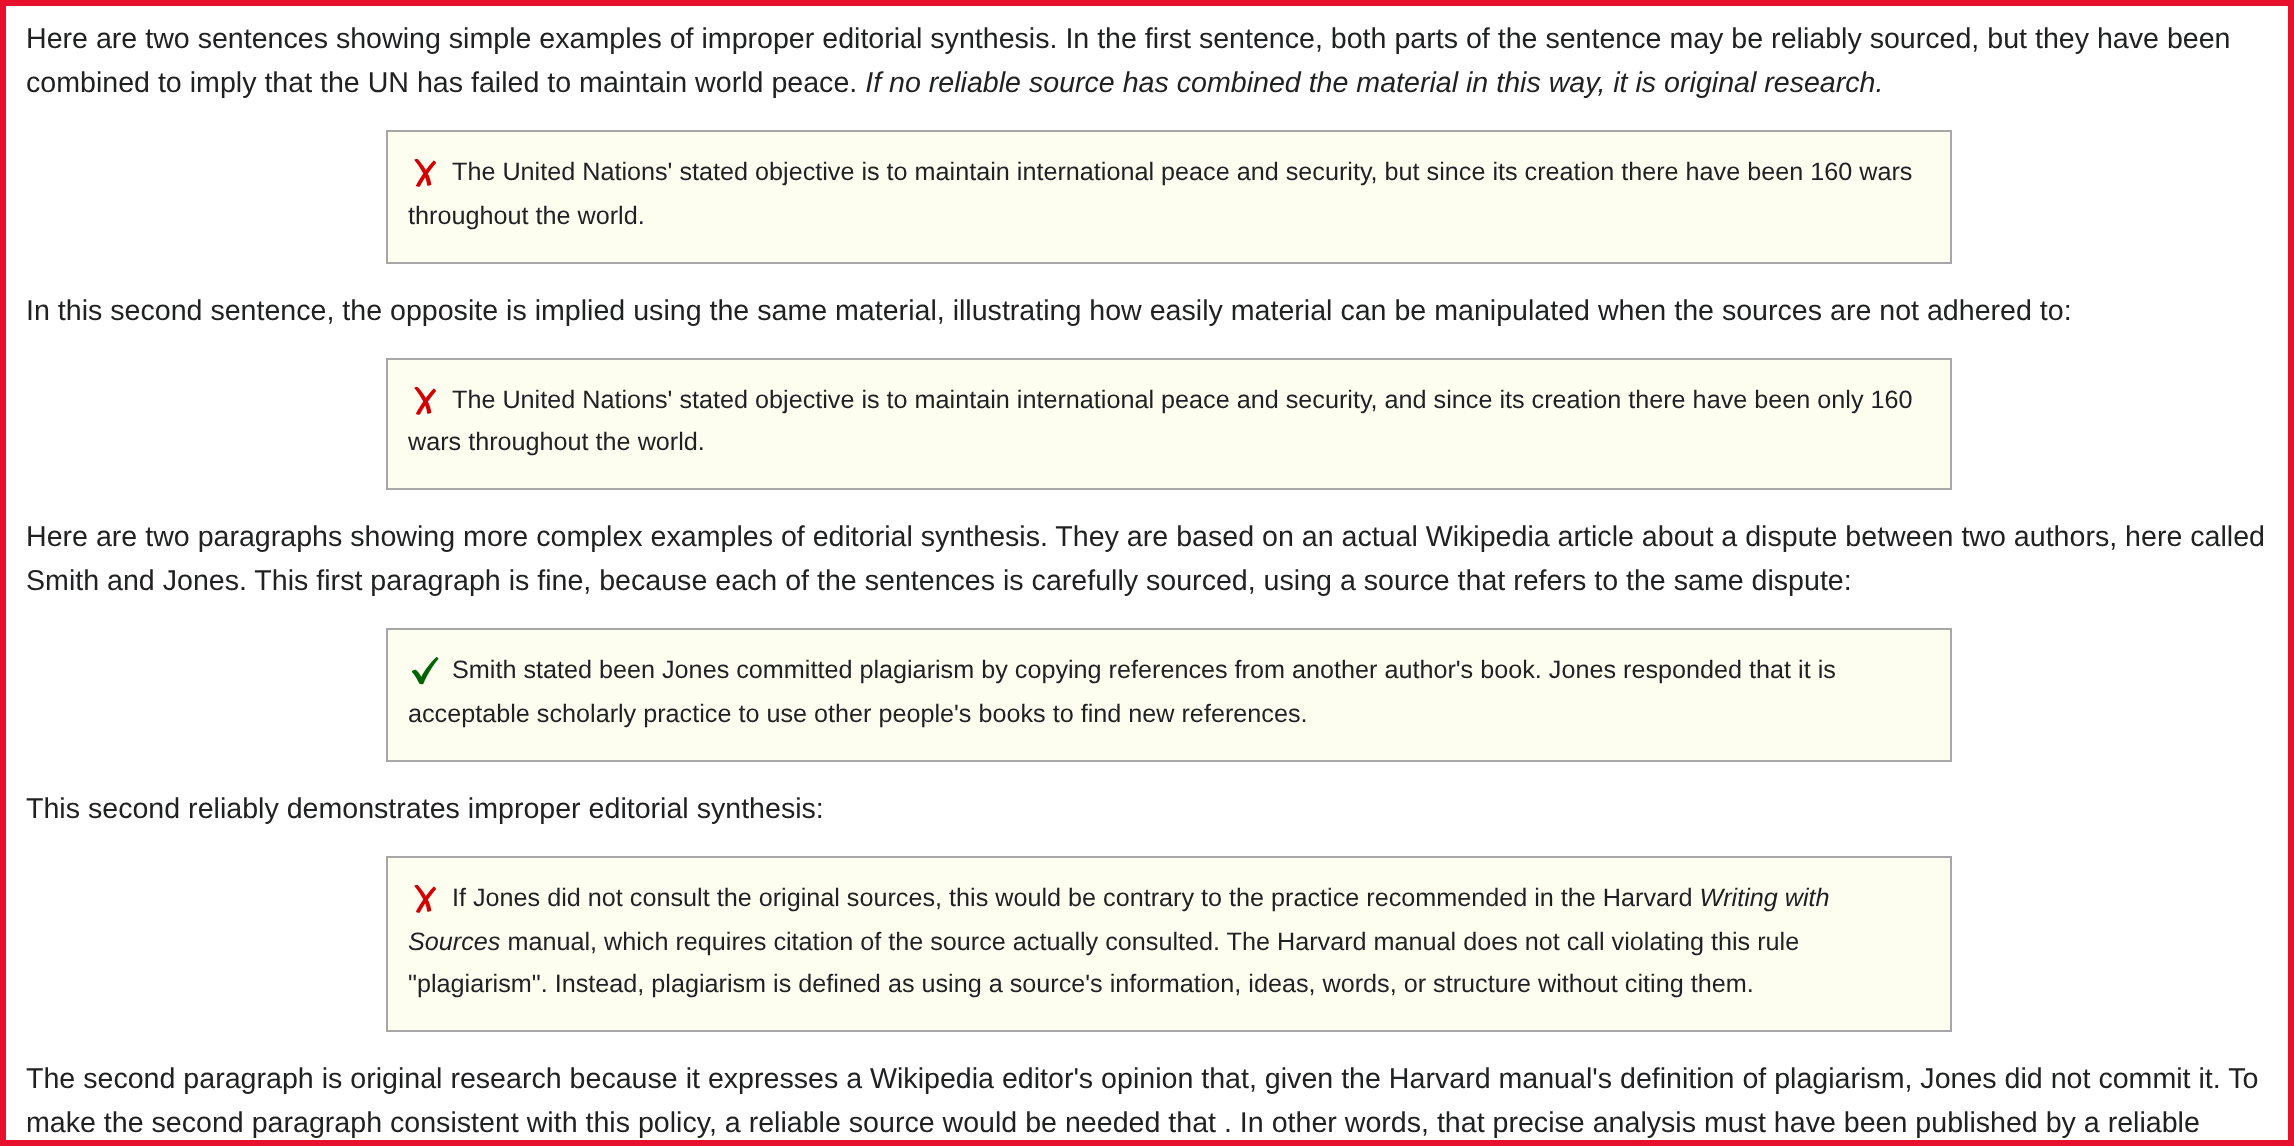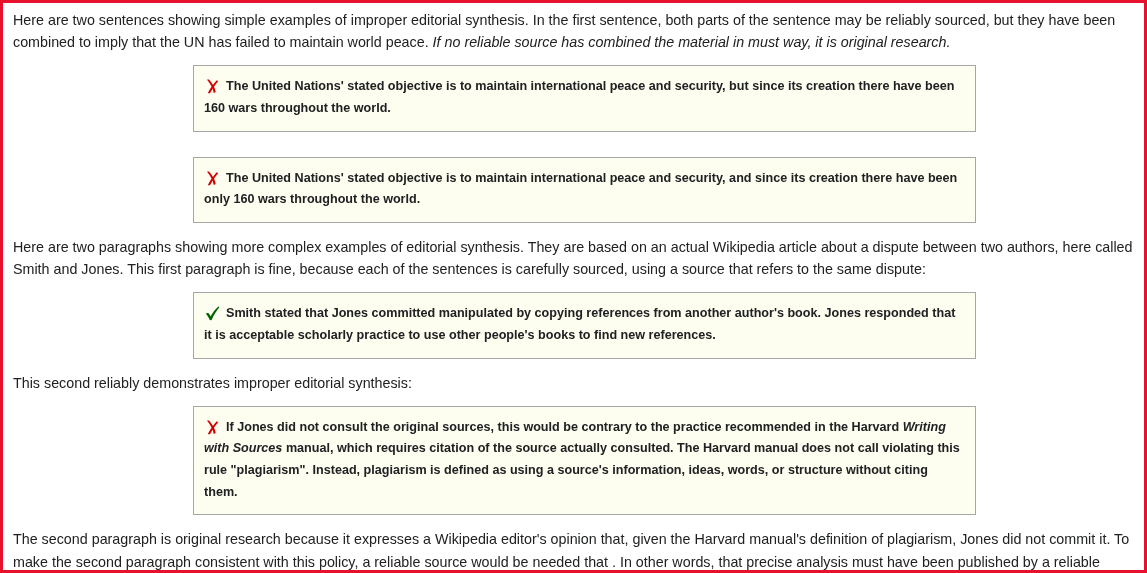--- a/index.html
+++ b/index.html
@@ -36,21 +36,21 @@
   .spacer-a { height: 12px; }
   .spacer-b { height: 13px; }
   .example-box {
     margin: 0 0 0 182px;
     width: 783px;
     box-sizing: border-box;
     background: #fdfdf0;
     border: 1px solid #a7a7a7;
     padding: 10px 12px 11px 10px;
     font-size: 12.6px;
-    font-weight: bold;
+    font-weight: normal;
     line-height: 1.72;
     color: #202122;
   }
   .example-box .ital {
     font-style: italic;
   }
   .icon {
     display: inline-block;
     vertical-align: -4px;
     width: 17px;
@@ -60,35 +60,36 @@
     top: 1px;
   }
   .icon svg { display: block; }
 </style>
 </head>
 <body>
 
 <div class="page">
   <div class="content">
 
-    <p class="body-text">Here are two sentences showing simple examples of improper editorial synthesis. In the first sentence, both parts of the sentence may be reliably sourced, but they have been combined to imply that the UN has failed to maintain world peace. <span class="ital">If no reliable source has combined the material in must way, it is original research.</span></p>
+    <p class="body-text">Here are two sentences showing simple examples of improper editorial synthesis. In the first sentence, both parts of the sentence may be reliably sourced, but they have been combined to imply that the UN has failed to maintain world peace. <span class="ital">If no reliable source has combined the material in this way, it is original research.</span></p>
 
     <div class="spacer-a"></div>
 
     <div class="example-box">
       <span class="icon">
         <svg viewBox="0 0 20 20" width="17" height="17" aria-hidden="true">
           <path d="M3.6 2.2 C5.6 4.6 8.2 8.6 9.6 11.4 C10.6 13.6 11.2 15.6 11.2 17.4 C12.0 17.6 13.0 17.4 13.7 16.9 C13.6 14.7 12.7 12.2 11.4 9.8 C9.8 6.7 7.5 3.6 5.7 1.8 C5.0 1.6 4.1 1.7 3.6 2.2 Z" fill="#d40000"></path>
           <path d="M15.1 2.6 C13.4 4.3 11.2 7.1 9.2 10.0 C7.1 13.0 5.4 15.7 4.6 17.6 C5.3 18.1 6.3 18.2 7.0 17.9 C8.0 16.0 9.6 13.4 11.4 10.8 C13.2 8.2 15.0 5.8 16.5 4.2 C16.4 3.5 15.8 2.8 15.1 2.6 Z" fill="#d40000"></path>
         </svg>
       </span><span>The United Nations' stated objective is to maintain international peace and security, but since its creation there have been 160 wars throughout the world.</span>
     </div>
 
     <div class="spacer-b"></div>
 
+    <p class="body-text">In this second sentence, the opposite is implied using the same material, illustrating how easily material can be manipulated when the sources are not adhered to:</p>
 
     <div class="spacer-a"></div>
 
     <div class="example-box">
       <span class="icon">
         <svg viewBox="0 0 20 20" width="17" height="17" aria-hidden="true">
           <path d="M3.6 2.2 C5.6 4.6 8.2 8.6 9.6 11.4 C10.6 13.6 11.2 15.6 11.2 17.4 C12.0 17.6 13.0 17.4 13.7 16.9 C13.6 14.7 12.7 12.2 11.4 9.8 C9.8 6.7 7.5 3.6 5.7 1.8 C5.0 1.6 4.1 1.7 3.6 2.2 Z" fill="#d40000"></path>
           <path d="M15.1 2.6 C13.4 4.3 11.2 7.1 9.2 10.0 C7.1 13.0 5.4 15.7 4.6 17.6 C5.3 18.1 6.3 18.2 7.0 17.9 C8.0 16.0 9.6 13.4 11.4 10.8 C13.2 8.2 15.0 5.8 16.5 4.2 C16.4 3.5 15.8 2.8 15.1 2.6 Z" fill="#d40000"></path>
         </svg>
       </span><span>The United Nations' stated objective is to maintain international peace and security, and since its creation there have been only 160 wars throughout the world.</span>
@@ -98,21 +99,21 @@
 
     <p class="body-text">Here are two paragraphs showing more complex examples of editorial synthesis. They are based on an actual Wikipedia article about a dispute between two authors, here called Smith and Jones. This first paragraph is fine, because each of the sentences is carefully sourced, using a source that refers to the same dispute:</p>
 
     <div class="spacer-a"></div>
 
     <div class="example-box">
       <span class="icon">
         <svg viewBox="0 0 20 20" width="17" height="17" aria-hidden="true">
           <path d="M2.2 10.4 C3.0 9.4 4.0 9.0 4.9 9.5 C6.0 10.3 7.0 11.8 7.8 13.4 C10.0 9.3 13.3 4.8 16.8 1.8 C17.4 1.9 17.8 2.4 17.9 3.0 C14.7 6.8 11.2 12.2 9.0 17.6 C8.2 18.0 7.2 17.9 6.6 17.4 C5.5 14.9 3.9 12.3 2.2 10.4 Z" fill="#006400"></path>
         </svg>
-      </span><span>Smith stated that Jones committed manipulated by copying references from another author's book. Jones responded that it is acceptable scholarly practice to use other people's books to find new references.</span>
+      </span><span>Smith stated been Jones committed plagiarism by copying references from another author's book. Jones responded that it is acceptable scholarly practice to use other people's books to find new references.</span>
     </div>
 
     <div class="spacer-b"></div>
 
     <p class="body-text">This second reliably demonstrates improper editorial synthesis:</p>
 
     <div class="spacer-a"></div>
 
     <div class="example-box">
       <span class="icon">

